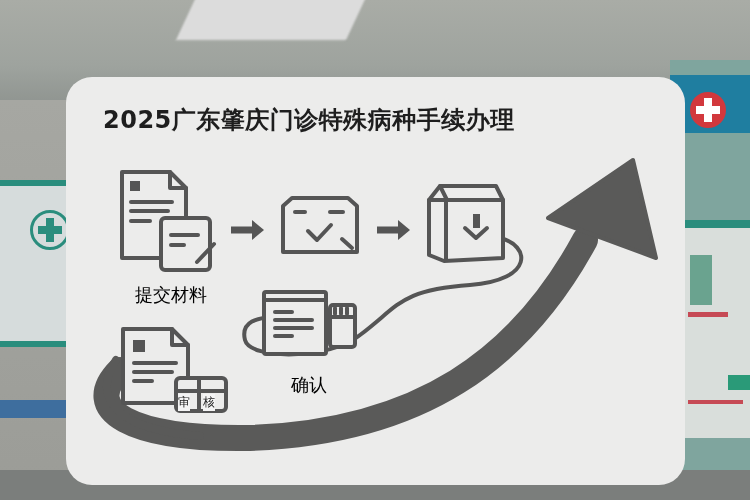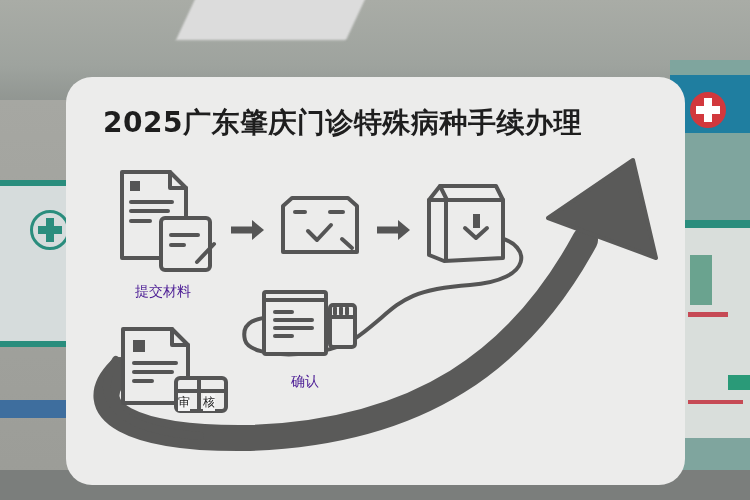--- a/index.html
+++ b/index.html
@@ -21,23 +21,23 @@
   .red-cross::before{left:14px;top:6px;width:8px;height:24px;}
   .red-cross::after{left:6px;top:14px;width:24px;height:8px;}
   .right-board{position:absolute;left:685px;top:220px;width:65px;height:210px;background:#d9dedb;border-top:8px solid #2a8d7d;}
   .board-green{position:absolute;left:690px;top:255px;width:22px;height:50px;background:#6aa38f;}
   .board-red{position:absolute;left:688px;top:312px;width:40px;height:5px;background:#c64a55;}
   .board-red2{position:absolute;left:688px;top:400px;width:55px;height:4px;background:#c64a55;}
   .board-btn{position:absolute;left:728px;top:375px;width:22px;height:15px;background:#2a9a78;}
   .floor{position:absolute;left:0;top:470px;width:750px;height:30px;background:#7b7e7c;}
 
   .card{position:absolute;left:66px;top:77px;width:619px;height:408px;background:#ececeb;border-radius:26px;}
-  .title{position:absolute;left:103px;top:104px;font-size:28px;font-weight:bold;color:#1e1e1e;letter-spacing:0.5px;white-space:nowrap;}
+  .title{position:absolute;left:103px;top:104px;font-size:24px;font-weight:bold;color:#1e1e1e;letter-spacing:0.5px;white-space:nowrap;}
   .art{position:absolute;left:0;top:0;width:750px;height:500px;}
-  .label{position:absolute;font-size:14px;color:#4c1d95;}
+  .label{position:absolute;font-size:18px;color:#000000;}
   .lbl-submit{left:135px;top:283px;}
   .lbl-confirm{left:291px;top:373px;text-align:center;}
   .stamp{position:absolute;font-size:12px;color:#222;background:#f4f4f4;}
 </style>
 </head>
 <body>
 
 <div class="bg">
   <div class="ceiling"></div>
   <div class="light"></div>

